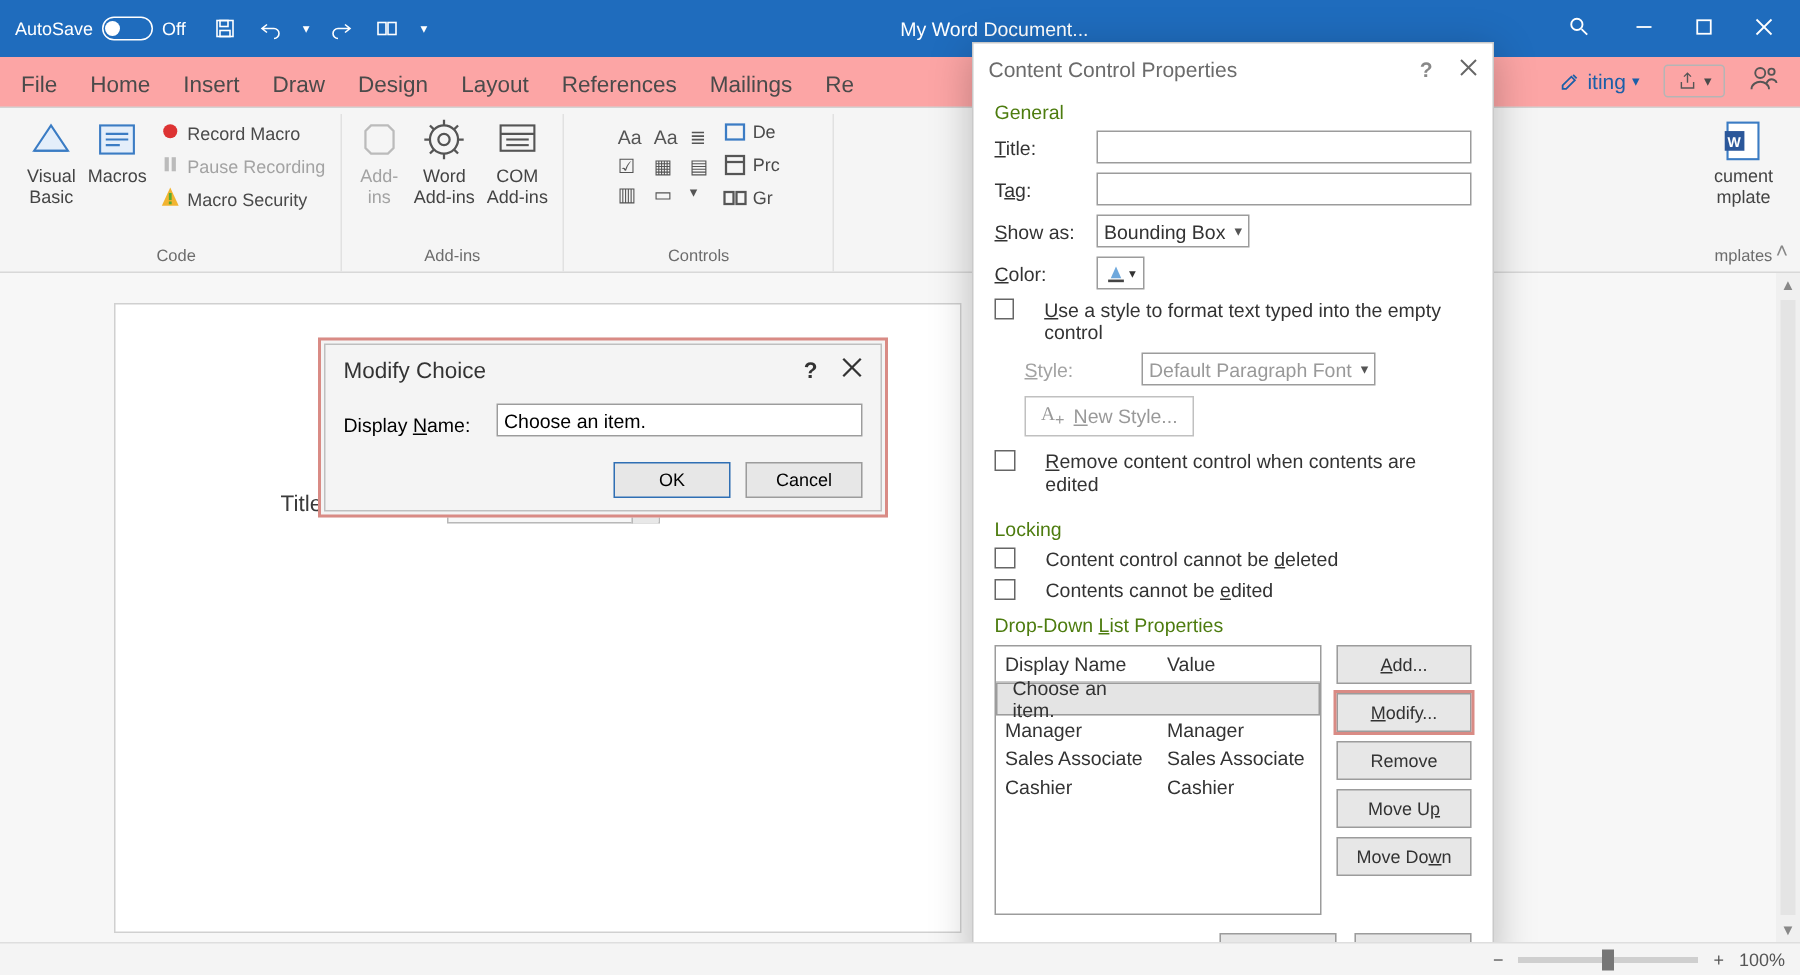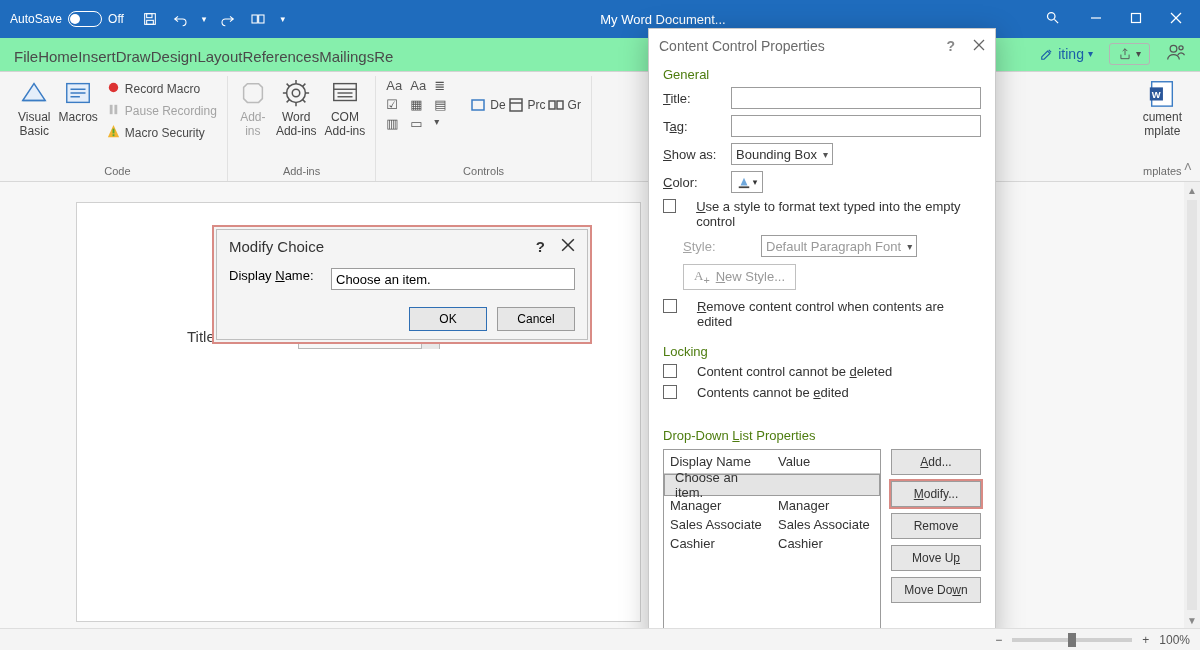--- a/index.html
+++ b/index.html
@@ -12,21 +12,21 @@
   .titlebar .autosave .toggle .knob { width:10px; height:10px; background:#fff; border-radius:50%; }
   .titlebar .qat { display:flex; align-items:center; gap:14px; padding:0 8px; }
   .titlebar .qat svg { width:16px; height:16px; display:block; }
   .titlebar .doc { flex:1; text-align:center; font-size:13px; }
   .titlebar .search { padding:0 12px; }
   .titlebar .search svg { width:15px; height:15px; }
   .titlebar .winctl { display:flex; align-items:center; gap:28px; padding:0 18px; }
   .titlebar .winctl svg { width:12px; height:12px; }
 
   
-  .ribbontabs { height:34px; background:#86efac; display:flex; align-items:flex-end; padding:0 14px; font-size:15px; color:#4a4a4a; border-bottom:1px solid #d3d3d3;}
+  .ribbontabs { height:34px; background:#fca5a5; display:flex; align-items:flex-end; padding:0 14px; gap:22px; font-size:15px; color:#4a4a4a; border-bottom:1px solid #d3d3d3;}
   .ribbontabs div { padding:6px 0; cursor:default; }
   .ribbontabs .cut { margin-left:auto; display:flex; gap:16px; align-items:center; font-size:14px;}
   .cut .editing { color:#1b5fa8; display:flex; align-items:center; gap:4px;}
   .iconbtn { border:1px solid #b5b5b5; border-radius:3px; padding:3px 8px; display:inline-flex; align-items:center; gap:4px; }
 
   
   .ribbon { height:110px; background:#f5f5f5; border-bottom:1px solid #d8d8d8; display:flex; align-items:stretch; padding:4px 8px 0 8px; font-size:12px; color:#4a4a4a; position:relative;}
   .group { display:flex; flex-direction:column; align-items:center; justify-content:space-between; padding:2px 10px 2px 10px; border-right:1px solid #e1e1e1;}
   .group .label { font-size:11px; color:#6c6c6c; padding-bottom:2px; }
   .groupbody { display:flex; align-items:flex-start; gap:8px; height:82px; }
@@ -50,21 +50,21 @@
   .page .ccbox .dd { width:18px; height:26px; border-left:1px solid #b8b8b8; background:#e8e8e8; display:flex; align-items:center; justify-content:center;}
 
   
   .modchoice { position:absolute; top:225px; left:212px; width:380px; border:2px solid #d98b85; background:#f4f4f4;}
   .modchoice .inner { border:1px solid #bfbfbf; margin:2px;}
   .modchoice .ttl { padding:8px 12px 6px 12px; font-size:15px; color:#333; display:flex; align-items:center;}
   .modchoice .ttl .sp { flex:1;}
   .modchoice .ttl .q { padding:0 16px; font-weight:bold;}
   .modchoice .ttl .x { width:14px; height:14px;}
   .modchoice .body { padding:4px 12px 6px 12px; font-size:13px; }
-  .modchoice .row { display:flex; align-items:flex-start; gap:6px; padding:3px 0;}
+  .modchoice .row { display:flex; align-items:flex-end; gap:6px; padding:3px 0;}
   .modchoice .row label { width:96px; }
   .modchoice .row input { flex:1; height:22px; border:1px solid #9c9c9c; padding:0 4px; font-size:13px;}
   .modchoice .btns { display:flex; justify-content:flex-end; gap:10px; padding:8px 12px;}
   .modchoice .btn { width:78px; height:24px; border:1px solid #9c9c9c; background:#e7e7e7; font-size:12px; display:flex; align-items:center; justify-content:center;}
   .modchoice .btn.primary { border:1px solid #2f6fb4; }
 
   
   .ccdlg { position:absolute; top:28px; left:648px; width:348px; height:614px; background:#fff; border:1px solid #c9c9c9; box-shadow:0 6px 26px rgba(0,0,0,0.25); font-size:13px; color:#333;}
   .ccdlg .ttl { height:34px; display:flex; align-items:center; padding:0 10px; color:#6b6b6b; font-size:14px;}
   .ccdlg .ttl .sp{flex:1;}
@@ -269,33 +269,33 @@
           </svg>
         <span style="white-space:pre; text-align:center;">COM
 Add-ins</span>
       </div>
     </div>
     <div class="label">Add-ins</div>
   </div>
 
   <div class="group" style="flex:0 0 180px;">
     <div class="groupbody" style="flex-direction:column; gap:2px;">
-      <div style="display:flex; gap:16px; align-items:center;">
+      <div style="display:flex; gap:2px; align-items:center;">
         <span class="grid3">
           <span>Aa</span>
             <span>Aa</span>
             <span>≣</span>
           <span>☑</span>
             <span>▦</span>
             <span>▤</span>
           <span>▥</span>
             <span>▭</span>
             <span style="font-size:10px;">▾</span>
         </span>
-        <div style="display:flex;gap:2px;">
+        <div style="display:flex;flex-direction:column;gap:2px;">
           <span class="mrow">
               <svg class="mini" viewBox="0 0 16 16" fill="none" stroke="#3b7cc4" stroke-width="1.5">
                 <rect x="2" y="3" width="12" height="10"></rect>
               </svg>
               <span>De</span>
             </span>
           <span class="mrow">
               <svg class="mini" viewBox="0 0 16 16" fill="none" stroke="#555" stroke-width="1.5">
                 <rect x="2" y="2" width="12" height="12"></rect>
                 <line x1="2" y1="6" x2="14" y2="6"></line>
@@ -433,21 +433,21 @@
   <div class="section" style="margin-top:8px;">Locking</div>
   <div class="chk">
       <span class="box"></span>
       <span>Content control cannot be <u class="ak">d</u>eleted</span>
     </div>
   <div class="chk">
       <span class="box"></span>
       <span>Contents cannot be <u class="ak">e</u>dited</span>
     </div>
 
-  <div class="section" style="margin-top:21px;">Drop-Down <u class="ak">L</u>ist Properties</div>
+  <div class="section" style="margin-top:1px;">Drop-Down <u class="ak">L</u>ist Properties</div>
   <div class="ddlist">
     <div class="listbox">
       <div class="hdr">
           <div>Display Name</div>
           <div>Value</div>
         </div>
       <div class="rowi sel">
           <div>Choose an item.</div>
           <div></div>
         </div>

